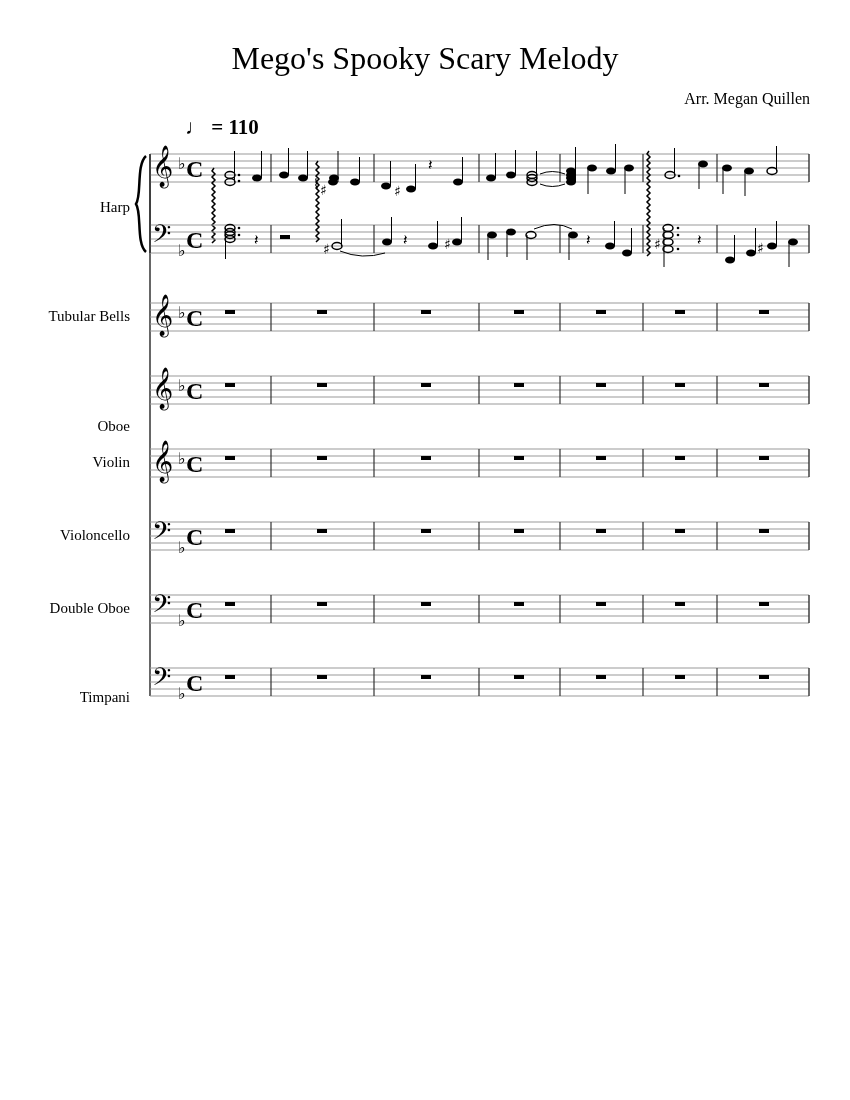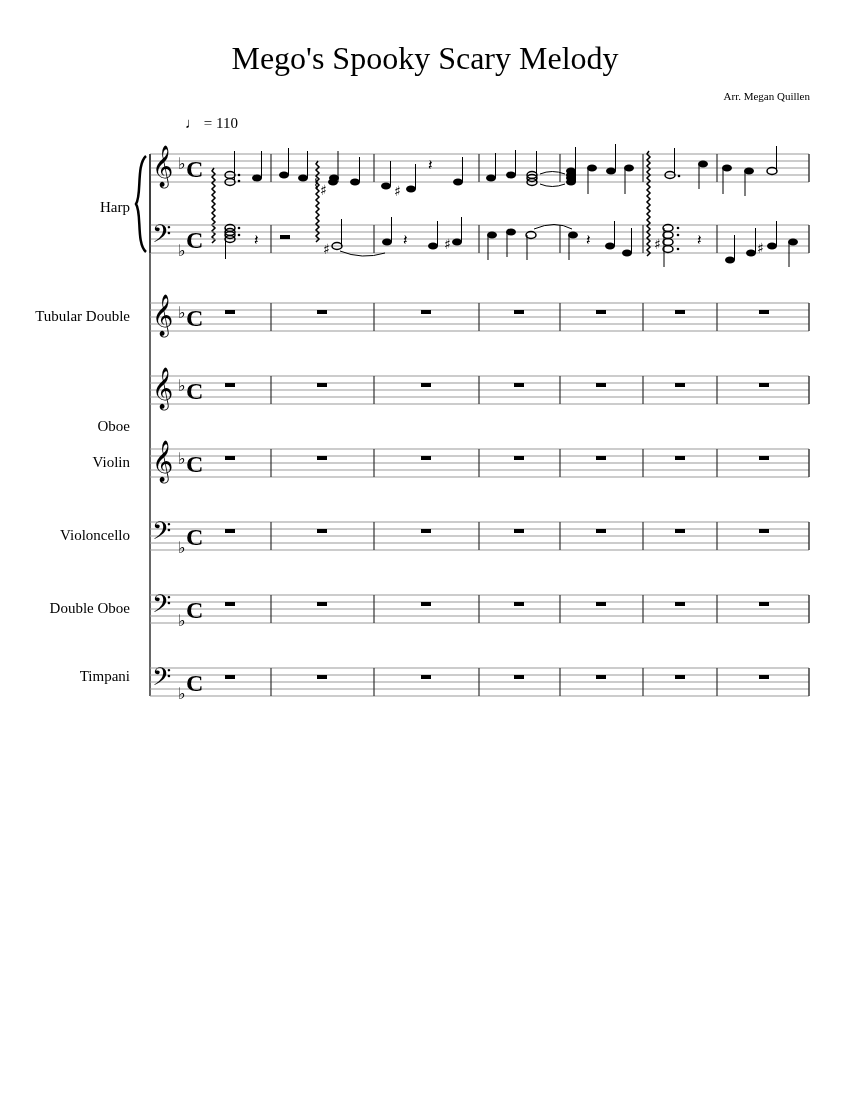--- a/index.html
+++ b/index.html
@@ -1,36 +1,36 @@
 <!DOCTYPE html>
 <html><head>
 <meta charset="utf-8">
 <style>
   html, body { margin:0; padding:0; background:#fff; }
   body { width:850px; height:1100px; position:relative; overflow:hidden; font-family:"Liberation Serif", serif; color:#000; }
   .title { position:absolute; top:40px; left:0; width:850px; text-align:center; font-size:32px; }
-  .composer { position:absolute; top:90px; right:40px; font-size:11px; }
-  .tempo { position:absolute; top:115px; left:185px; font-size:15px; font-weight:normal; }
+  .composer { position:absolute; top:90px; right:40px; font-size:16px; }
+  .tempo { position:absolute; top:115px; left:185px; font-size:21px; font-weight:bold; }
   .inst-label { position:absolute; font-size:15px; text-align:right; right:720px; white-space:nowrap; }
   svg.score { position:absolute; left:0; top:0; }
 </style>
 </head>
 <body>
 
 <div class="title">Mego's Spooky Scary Melody</div>
 <div class="composer">Arr. Megan Quillen</div>
 <div class="tempo">♩ = 110</div>
 
 <div class="inst-label" style="top:199px;text-align:right;">Harp</div>
-<div class="inst-label" style="top:308px;">Tubular Double</div>
+<div class="inst-label" style="top:308px;">Tubular Bells</div>
 <div class="inst-label" style="top:381px;margin-top:37px;">Oboe</div>
 <div class="inst-label" style="top:454px;font-family:Liberation Serif, serif;">Violin</div>
 <div class="inst-label" style="top:527px;">Violoncello</div>
 <div class="inst-label" style="top:600px;">Double Oboe</div>
-<div class="inst-label" style="top:668px;margin-left:20px;">Timpani</div>
+<div class="inst-label" style="top:689px;margin-left:20px;">Timpani</div>
 
 <svg class="score" width="850" height="1100" viewBox="0 0 850 1100">
   <defs>
     <g id="staff5">
       <line x1="150" y1="0" x2="809" y2="0" stroke="#999" stroke-width="1"></line>
       <line x1="150" y1="7" x2="809" y2="7" stroke="#999" stroke-width="1"></line>
       <line x1="150" y1="14" x2="809" y2="14" stroke="#999" stroke-width="1"></line>
       <line x1="150" y1="21" x2="809" y2="21" stroke="#999" stroke-width="1"></line>
       <line x1="150" y1="28" x2="809" y2="28" stroke="#999" stroke-width="1"></line>
     </g>

